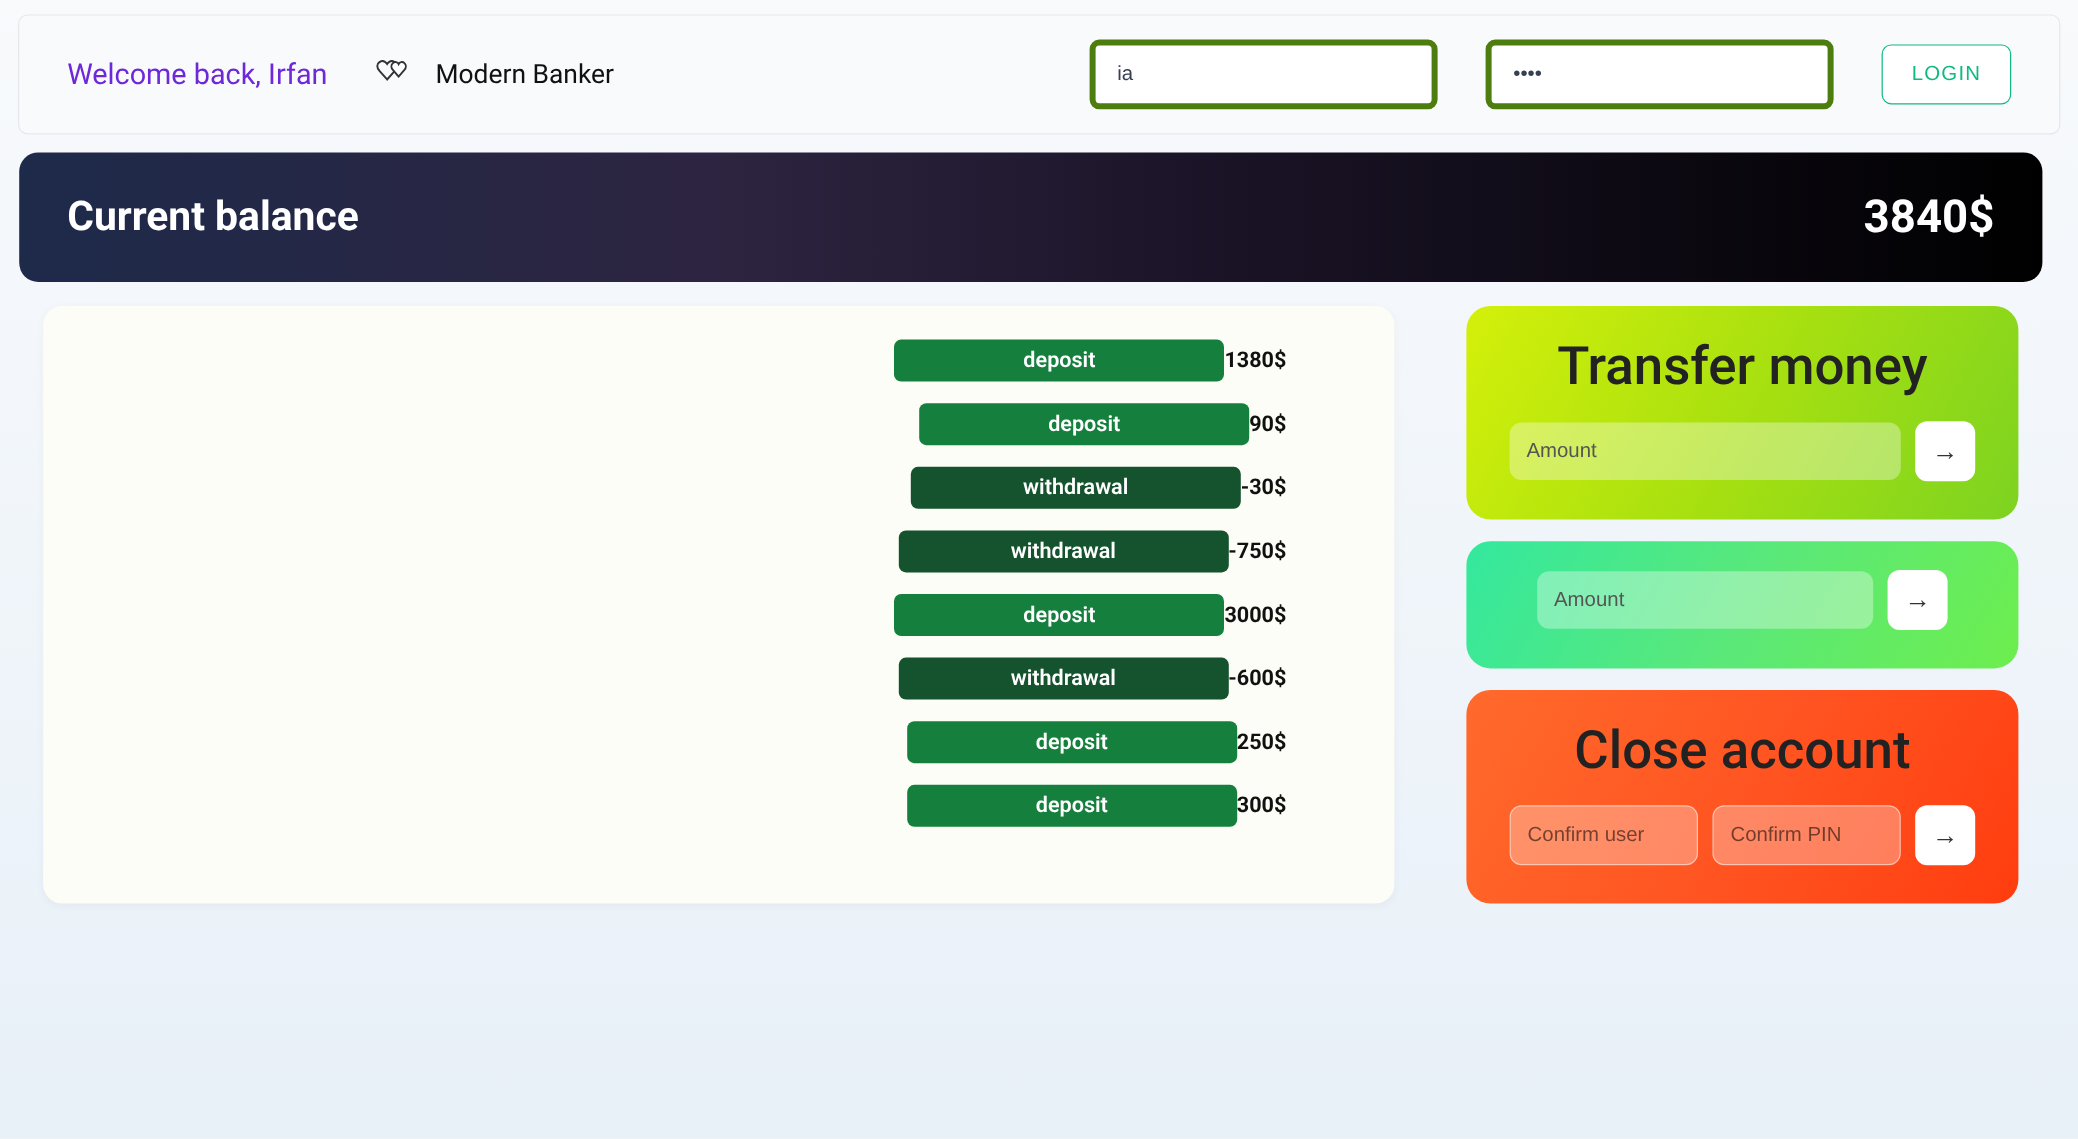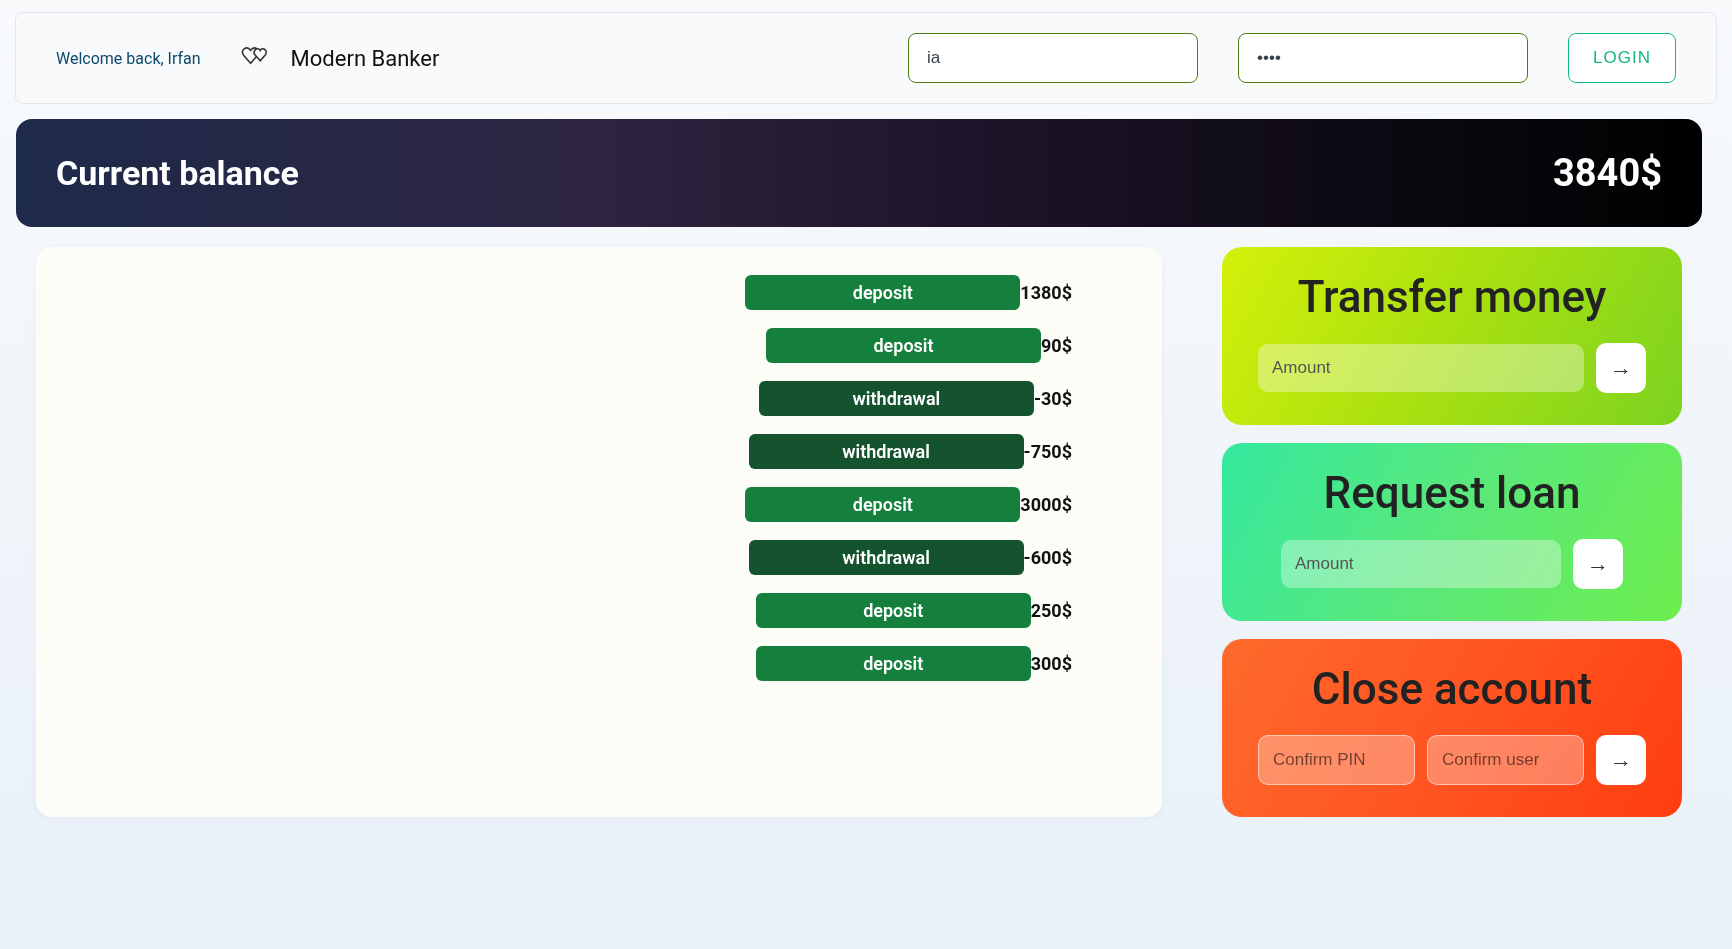--- a/index.html
+++ b/index.html
@@ -17,41 +17,41 @@
   background: #f9fafb;
   border: 1px solid #e5e7eb;
   border-radius: 8px;
   padding: 20px 40px;
   display: flex;
   align-items: center;
   gap: 40px;
   margin: 12px 15px 0 15px;
 }
 .welcome {
-  font-size: 16px;
-  color: #0c4a6e;
+  font-size: 24px;
+  color: #6d28d9;
 }
 .logo {
   display: flex;
   align-items: center;
   gap: 18px;
   font-size: 22px;
   color: #111;
 }
 .logo svg {
   width: 32px;
   height: 24px;
 }
 .header-spacer {
   flex: 1;
 }
 .login-input {
   width: 290px;
   padding: 14px 18px;
-  border: 1px solid #4d7c0f;
+  border: 5px solid #4d7c0f;
   border-radius: 8px;
   font-size: 17px;
   background: #fff;
   color: #374151;
 }
 .login-input::placeholder {
   color: #9ca3af;
 }
 .login-button {
   padding: 14px 24px;
@@ -261,34 +261,33 @@
         <div class="panel-title">Transfer money</div>
         <div class="panel-form">
           <input class="panel-input" placeholder="Amount" style="">
           <button class="panel-submit">
             <span>→</span>
           </button>
         </div>
       </div>
 
       <div class="panel panel-loan">
-        <div class="panel-title">Request loan</div>
         <div class="panel-form">
           <input class="panel-input" placeholder="Amount" style="">
           <button class="panel-submit">
             <span>→</span>
           </button>
         </div>
       </div>
 
       <div class="panel panel-close">
         <div class="panel-title">Close account</div>
         <div class="panel-form">
+          <input class="panel-input" placeholder="Confirm user" style="">
           <input class="panel-input" placeholder="Confirm PIN" style="">
-          <input class="panel-input" placeholder="Confirm user" style="">
           <button class="panel-submit">
             <span>→</span>
           </button>
         </div>
       </div>
     </div>
   </div>
 </div>
 
 </body></html>

